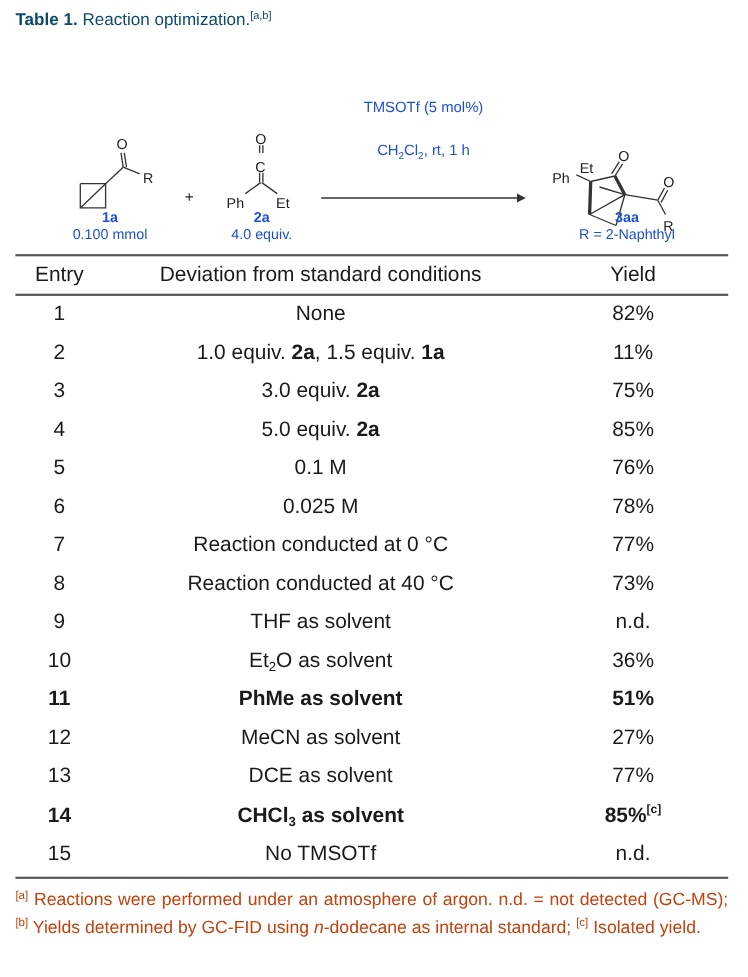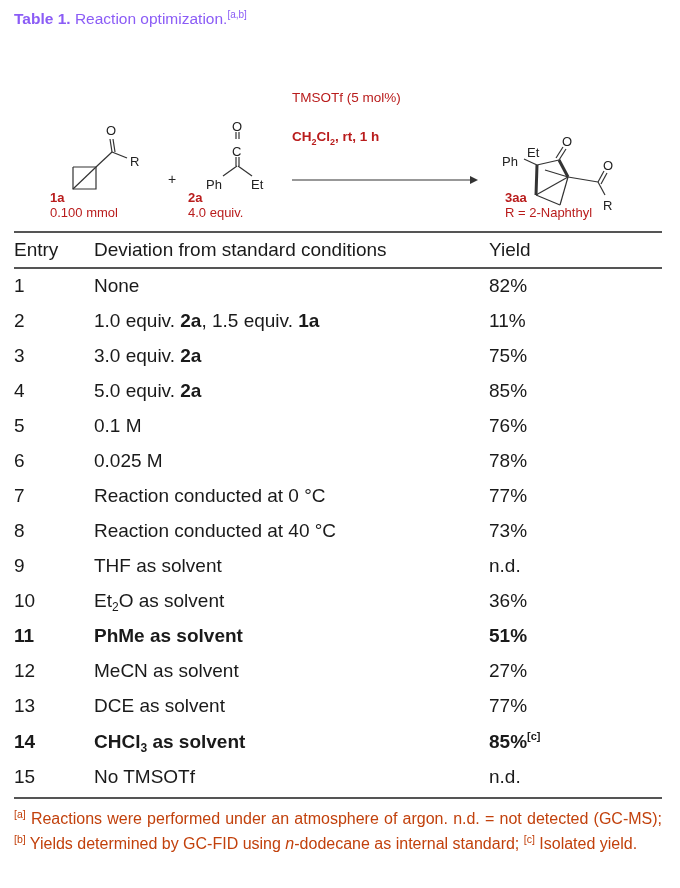--- a/index.html
+++ b/index.html
@@ -1,39 +1,39 @@
 <!DOCTYPE html>
 <html><head>
 <meta charset="utf-8">
 <style>
   html, body { margin: 0; padding: 0; background: #ffffff; }
   body {
     width: 680px; height: 888px; position: relative; overflow: hidden;
     font-family: "Liberation Sans", sans-serif; color: #1a1a1a;
   }
   .caption {
-    position: absolute; left: 14px; top: 9px; font-size: 15.5px; color: #8b5cf6;
+    position: absolute; left: 14px; top: 9px; font-size: 15.5px; color: #0c4a6e;
   }
   .caption b { font-weight: bold; }
   .caption sup { font-size: 10px; vertical-align: 6px; }
 
   .scheme { position: absolute; left: 0; top: 60px; width: 680px; height: 170px; }
   .scheme svg { position: absolute; left: 0; top: 0; }
   .mol-label {
-    position: absolute; font-size: 13px; text-align: left; line-height: 15px; color: #b91c1c;
+    position: absolute; font-size: 13px; text-align: center; line-height: 15px; color: #1d4ed8;
   }
   .mol-label .cmpd { font-weight: bold; }
 
   .rule { position: absolute; left: 14px; width: 648px; height: 1.5px; background: #555; }
 
   .hdr, .row {
     position: absolute; left: 14px; width: 648px; height: 35px;
     font-size: 19px; line-height: 35px;
   }
-  .cell { position: absolute; top: 0; text-align: left; white-space: nowrap; }
+  .cell { position: absolute; top: 0; text-align: center; white-space: nowrap; }
   .c-entry { left: 0; width: 80px; }
   .c-dev { left: 80px; width: 395px; }
   .c-yield { left: 475px; width: 173px; }
   .row.bold .cell { font-weight: bold; }
   .row sub { font-size: 12px; vertical-align: -4px; line-height: 0; }
   .row sup { font-size: 11px; vertical-align: 8px; line-height: 0; }
 
   .footnote {
     position: absolute; left: 14px; top: 807px; width: 648px;
     font-size: 16px; line-height: 24.5px; text-align: justify; color: #c2410c;
@@ -100,21 +100,21 @@
       <line x1="524" y1="99" x2="537" y2="105"></line>
     </g>
     <text x="527" y="97">Et</text>
     <text x="502" y="106">Ph</text>
     <text x="562" y="86">O</text>
     <text x="603" y="110">O</text>
     <text x="603" y="150">R</text>
   </svg>
 
   <div class="mol-label" style="left:292px; top:30px; width:186px; font-size:13.5px;">TMSOTf (5 mol%)</div>
-  <div class="mol-label" style="left:292px; top:69px; width:186px; font-size:13.5px;font-weight:bold;"><span>CH</span><sub style="font-size:9px">2</sub><span>Cl</span><sub style="font-size:9px">2</sub><span>, rt, 1 h</span></div>
+  <div class="mol-label" style="left:292px; top:69px; width:186px; font-size:13.5px;"><span>CH</span><sub style="font-size:9px">2</sub><span>Cl</span><sub style="font-size:9px">2</sub><span>, rt, 1 h</span></div>
 
   <div class="mol-label" style="left:50px; top:130px; width:100px;">
     <div class="cmpd">1a</div>
     <div>0.100 mmol</div>
   </div>
   <div class="mol-label" style="left:188px; top:130px; width:100px;">
     <div class="cmpd">2a</div>
     <div>4.0 equiv.</div>
   </div>
   <div class="mol-label" style="left:505px; top:130px; width:130px;">

